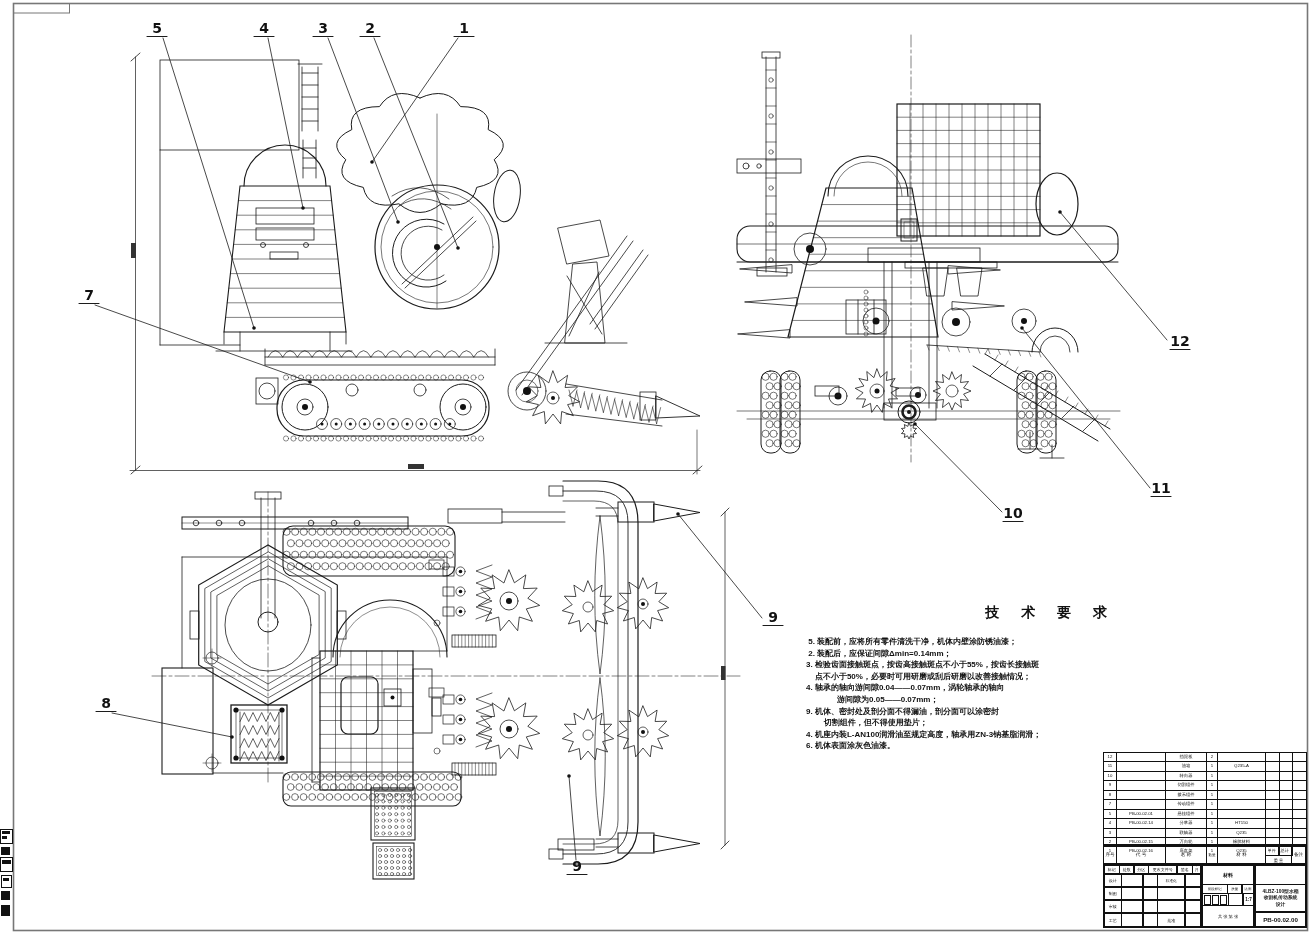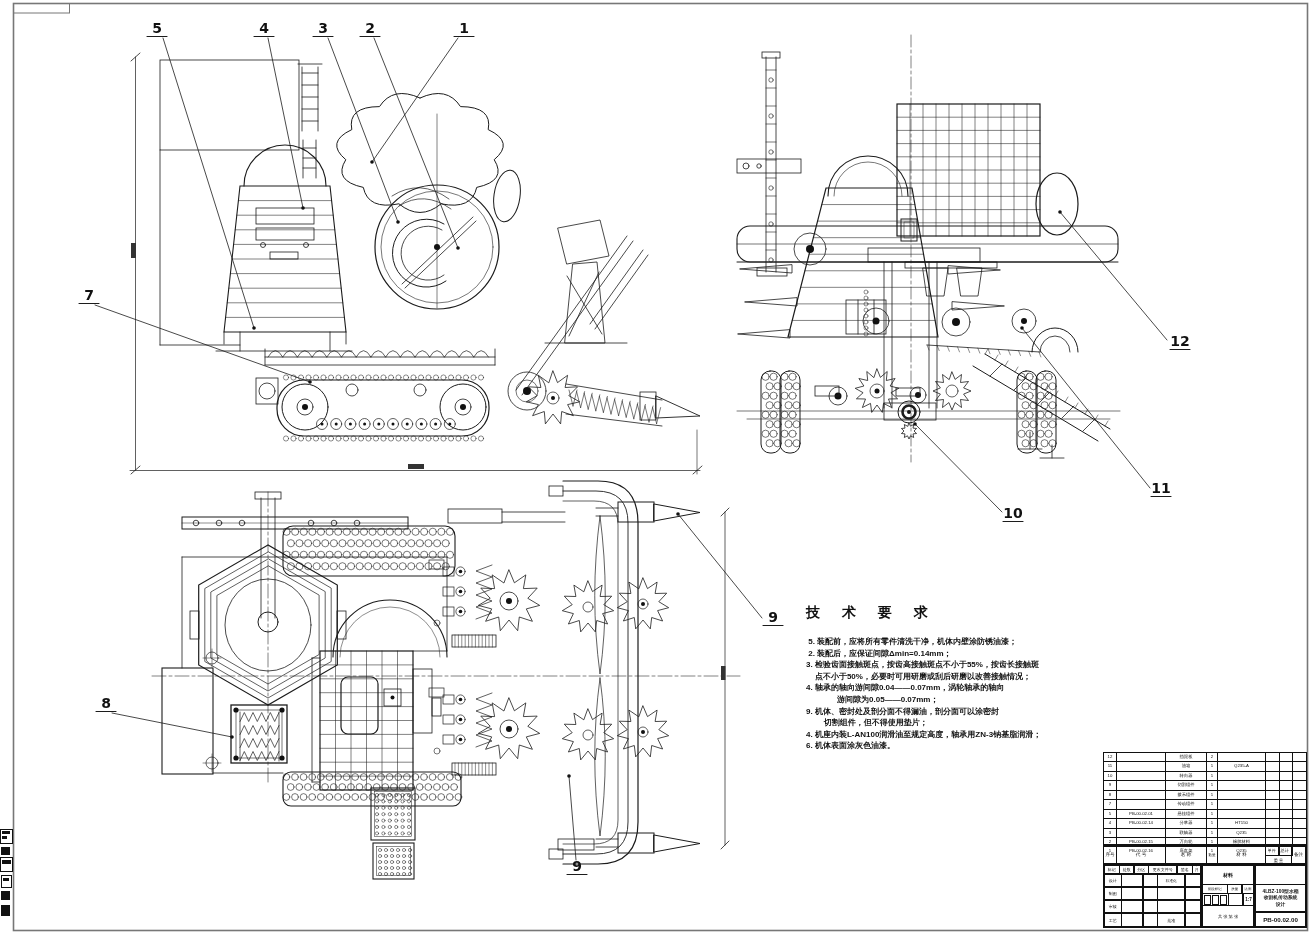--- a/index.html
+++ b/index.html
@@ -3,21 +3,21 @@
 <meta charset="utf-8">
 <style>
   html,body{margin:0;padding:0;background:#fff;}
   .sheet{position:relative;width:1311px;height:934px;background:#fff;overflow:hidden;
          font-family:"Liberation Sans",sans-serif;color:#111;}
   svg{position:absolute;left:0;top:0;}
   svg text{font-family:"DejaVu Sans",sans-serif;font-weight:bold;fill:#111;}
   .abs{position:absolute;box-sizing:border-box;}
   
   .tech{left:806px;top:604px;width:310px;}
-  .tech-title{text-align:left;font-size:14px;font-weight:bold;letter-spacing:9px;margin-bottom:14px;}
+  .tech-title{text-align:right;font-size:14px;font-weight:bold;letter-spacing:9px;margin-bottom:14px;}
   .tech-line{font-size:8px;font-weight:bold;line-height:11.6px;white-space:pre;}
   
   .bom{left:1103px;top:752px;width:204px;height:93px;border:1.2px solid #111;}
   .bom-row{display:flex;height:8.45px;border-bottom:.5px solid #111;}
   .bom-row:last-child{border-bottom:none;}
   .bc{border-right:.5px solid #111;font-size:4.3px;line-height:8px;text-align:center;
       overflow:hidden;white-space:nowrap;}
   .bc:last-child{border-right:none;}
   .c-no{width:12px;}.c-code{width:48px;}.c-name{width:40px;}.c-qty{width:10px;}
   .c-mat{width:47px;}.c-u{width:13px;}.c-t{width:12px;}.c-r{width:22px;flex:1;}

